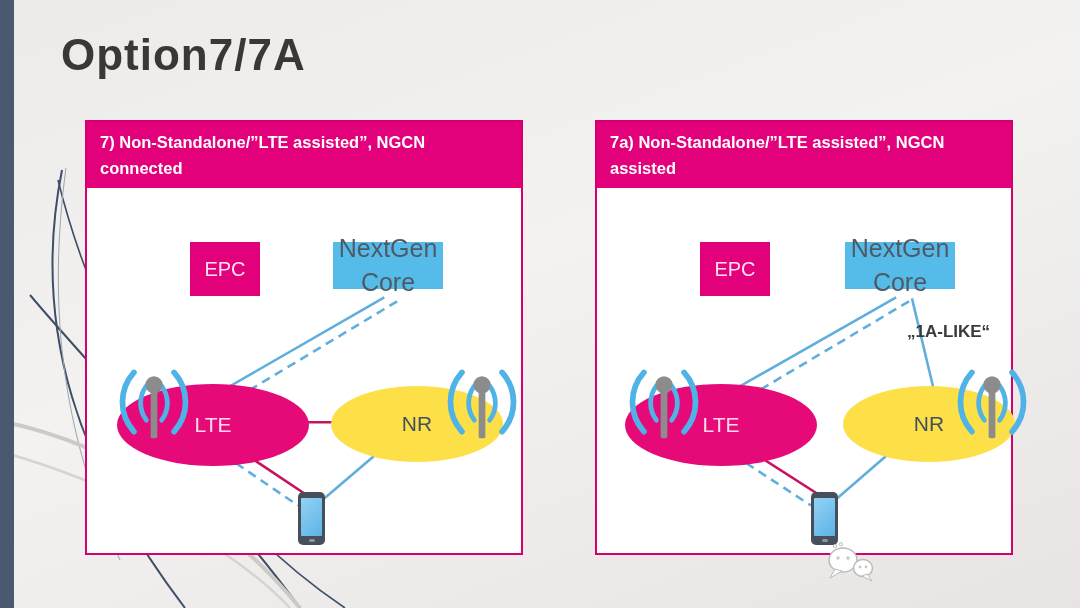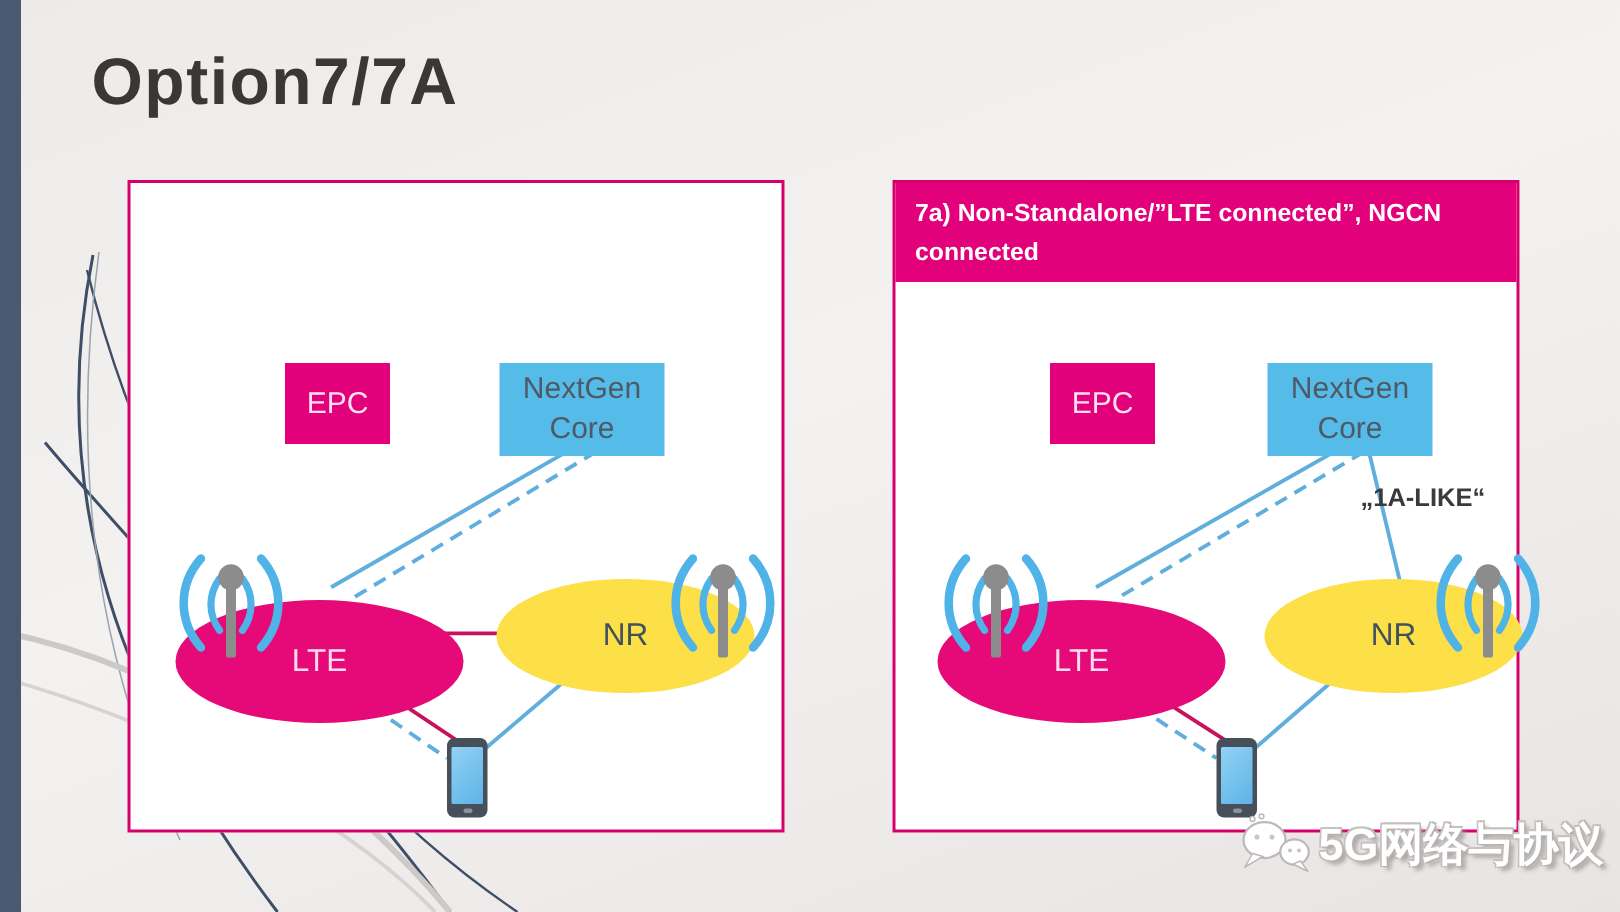--- a/index.html
+++ b/index.html
@@ -24,28 +24,28 @@
   .panel-header{
     position:absolute;left:0;top:0;right:0;height:66px;background:#e2017b;
     color:#ffffff;font-weight:bold;font-size:16.5px;line-height:1.6;
     padding:7px 13px;box-sizing:border-box;z-index:2;
   }
   .node{
     position:absolute;display:flex;align-items:center;justify-content:center;
     text-align:center;font-size:20px;z-index:2;
   }
   .epc{background:#e2017b;color:#ffe0f0;width:70px;height:54px;left:103px;top:120px;}
-  .ngc{background:#55bce9;color:#4e5a66;width:110px;height:62px;top:120px;font-size:20px;line-height:1.35;padding:0 8px;box-sizing:border-box;}
+  .ngc{background:#55bce9;color:#4e5a66;width:110px;height:47px;top:120px;font-size:25px;line-height:1.35;padding:0 8px;box-sizing:border-box;}
   .panel-left .ngc{left:246px;}
   .panel-right .ngc{left:248px;}
   .ellipse{
     position:absolute;border-radius:50%;display:flex;align-items:center;justify-content:center;
     font-size:21px;z-index:2;
   }
-  .lte{background:#e60a78;color:#ffd9ec;width:192px;height:82px;top:278px;}
+  .lte{background:#e60a78;color:#ffd9ec;width:192px;height:82px;top:262px;}
   .panel-left .lte{left:30px;}
   .panel-right .lte{left:28px;}
   .nr{background:#fde047;color:#41525e;width:172px;height:76px;top:264px;}
   .panel-left .nr{left:244px;}
   .panel-right .nr{left:246px;}
   .antenna{position:absolute;width:86px;height:78px;z-index:3;}
   .ant-left{left:24px;top:242px;}
   .ant-right{left:352px;top:242px;}
   .phone{position:absolute;width:27px;height:53px;background:#47505a;border-radius:5px;top:370px;z-index:3;}
   .panel-left .phone{left:211px;}
@@ -83,20 +83,21 @@
 
 <div class="panel panel-left">
   <svg class="connector-layer" viewBox="0 0 438 435" preserveAspectRatio="none">
       <line x1="300" y1="177" x2="135" y2="272" stroke="#60aedd" stroke-width="2.6"></line>
       <line x1="313" y1="181" x2="150" y2="279" stroke="#60aedd" stroke-width="2.6" stroke-dasharray="9 6"></line>
       <line x1="210" y1="303" x2="250" y2="303" stroke="#c9125e" stroke-width="2.6"></line>
       <line x1="155" y1="332" x2="227" y2="380" stroke="#c9125e" stroke-width="2.6"></line>
       <line x1="138" y1="336" x2="213" y2="387" stroke="#60aedd" stroke-width="2.6" stroke-dasharray="9 6"></line>
       <line x1="298" y1="330" x2="237" y2="382" stroke="#60aedd" stroke-width="2.6"></line>
     </svg>
+  <div class="panel-header">7) Non-Standalone/”LTE assisted”, NGCN connected</div>
 
   <div class="node epc">EPC</div>
   <div class="node ngc">NextGen Core</div>
 
   <div class="ellipse lte">LTE</div>
   <div class="ellipse nr">NR</div>
 
   <svg class="antenna ant-left" viewBox="0 0 90 80">
     <path d="M24,8 C8,26 8,52 24,70" fill="none" stroke="#4fb3e8" stroke-width="6" stroke-linecap="round"></path>
     <path d="M37,22 C29,33 29,47 37,58" fill="none" stroke="#4fb3e8" stroke-width="5" stroke-linecap="round"></path>
@@ -122,21 +123,21 @@
 
 <div class="panel panel-right">
   <svg class="connector-layer" viewBox="0 0 418 435" preserveAspectRatio="none">
       <line x1="302" y1="177" x2="135" y2="272" stroke="#60aedd" stroke-width="2.6"></line>
       <line x1="315" y1="181" x2="150" y2="279" stroke="#60aedd" stroke-width="2.6" stroke-dasharray="9 6"></line>
       <line x1="318" y1="178" x2="340" y2="270" stroke="#60aedd" stroke-width="2.6"></line>
       <line x1="155" y1="332" x2="230" y2="380" stroke="#c9125e" stroke-width="2.6"></line>
       <line x1="138" y1="336" x2="216" y2="387" stroke="#60aedd" stroke-width="2.6" stroke-dasharray="9 6"></line>
       <line x1="300" y1="330" x2="240" y2="382" stroke="#60aedd" stroke-width="2.6"></line>
     </svg>
-  <div class="panel-header">7a) Non-Standalone/”LTE connected”, NGCN connected</div>
+  <div class="panel-header">7a) Non-Standalone/”LTE assisted”, NGCN assisted</div>
 
   <div class="node epc">EPC</div>
   <div class="node ngc">NextGen Core</div>
 
   <div class="ellipse lte">LTE</div>
   <div class="ellipse nr">NR</div>
 
   <div class="annotation-1a">„1A-LIKE“</div>
 
   <svg class="antenna ant-left" viewBox="0 0 90 80">
@@ -168,14 +169,13 @@
     <circle cx="15" cy="2.2" r="1.6" fill="#ffffff" stroke="#bcb9b7" stroke-width="1"></circle>
     <ellipse cx="17" cy="18" rx="14" ry="12" fill="#ffffff" stroke="#bcb9b7" stroke-width="1.5"></ellipse>
     <path d="M9,27 L4,36 L16,29 Z" fill="#ffffff" stroke="#bcb9b7" stroke-width="1"></path>
     <circle cx="12" cy="16" r="1.7" fill="#c9c6c4"></circle>
     <circle cx="22" cy="16" r="1.7" fill="#c9c6c4"></circle>
     <ellipse cx="37" cy="26" rx="9.5" ry="8.5" fill="#ffffff" stroke="#bcb9b7" stroke-width="1.5"></ellipse>
     <path d="M41,32 L46,39 L36,34 Z" fill="#ffffff" stroke="#bcb9b7" stroke-width="1"></path>
     <circle cx="34" cy="25" r="1.4" fill="#c9c6c4"></circle>
     <circle cx="40" cy="25" r="1.4" fill="#c9c6c4"></circle>
   </svg>
-  <span class="wm-text">5G网络与协议</span>
 </div>
 
 </body></html>

